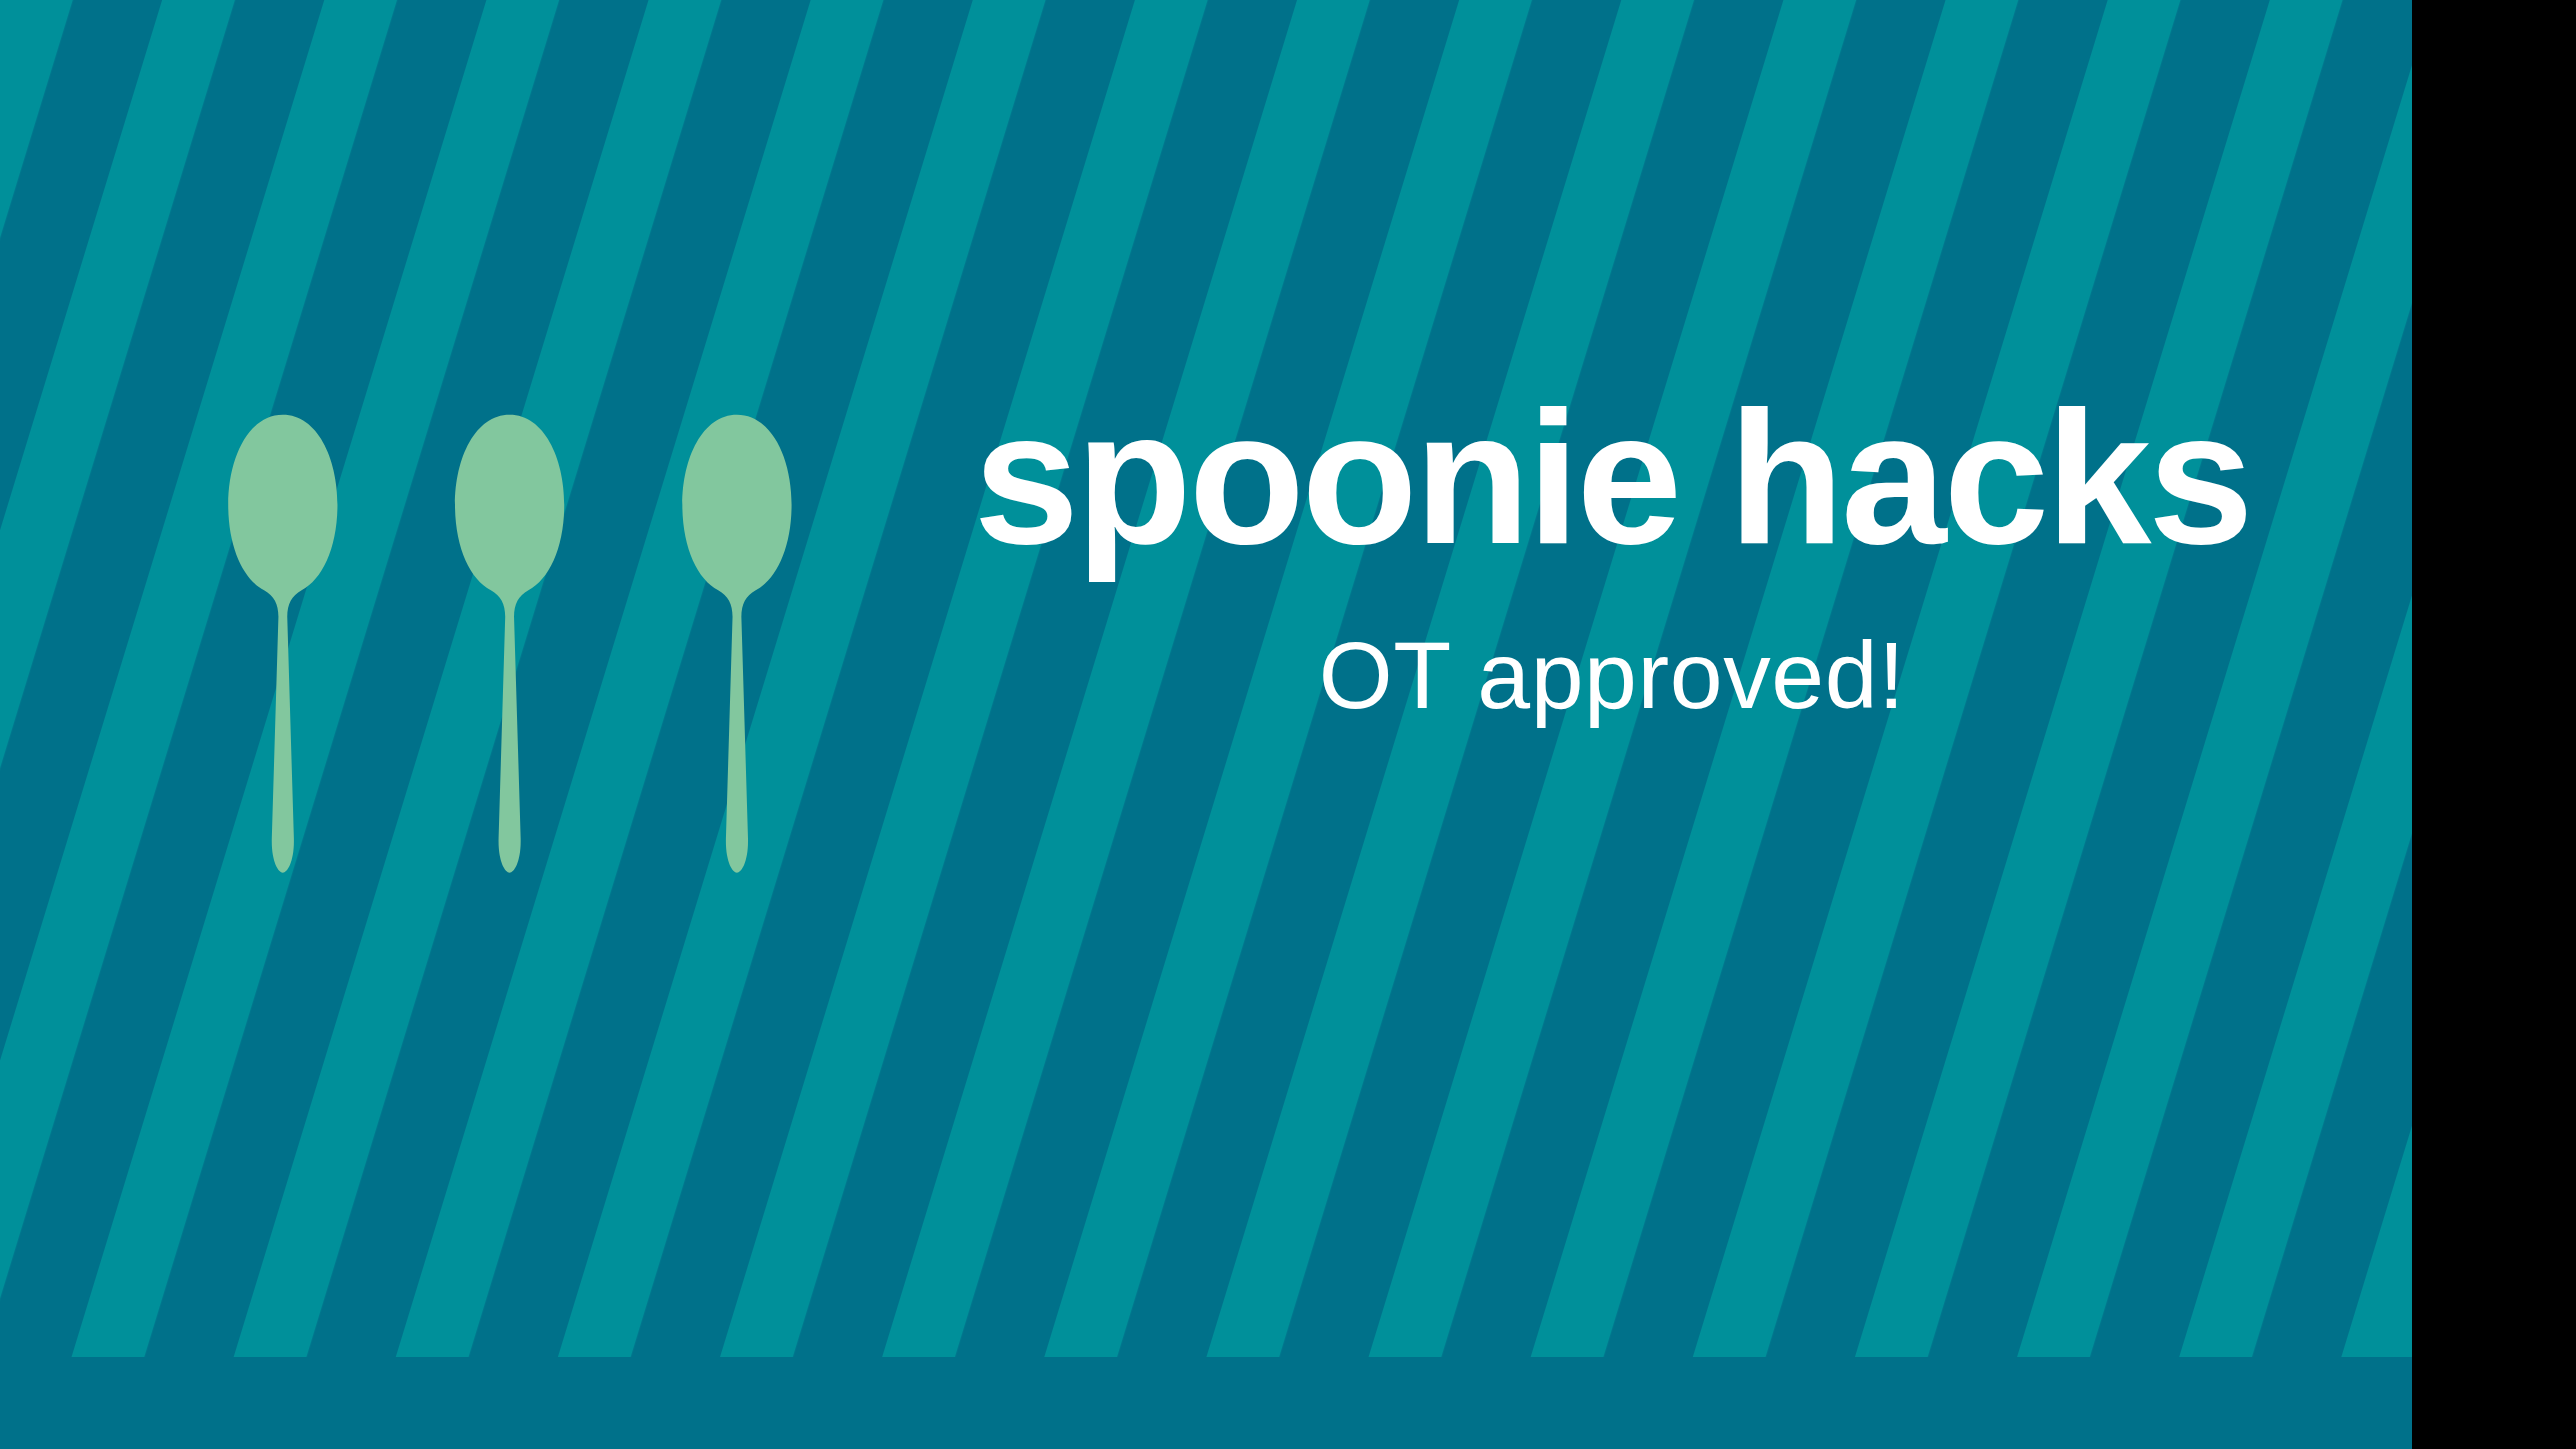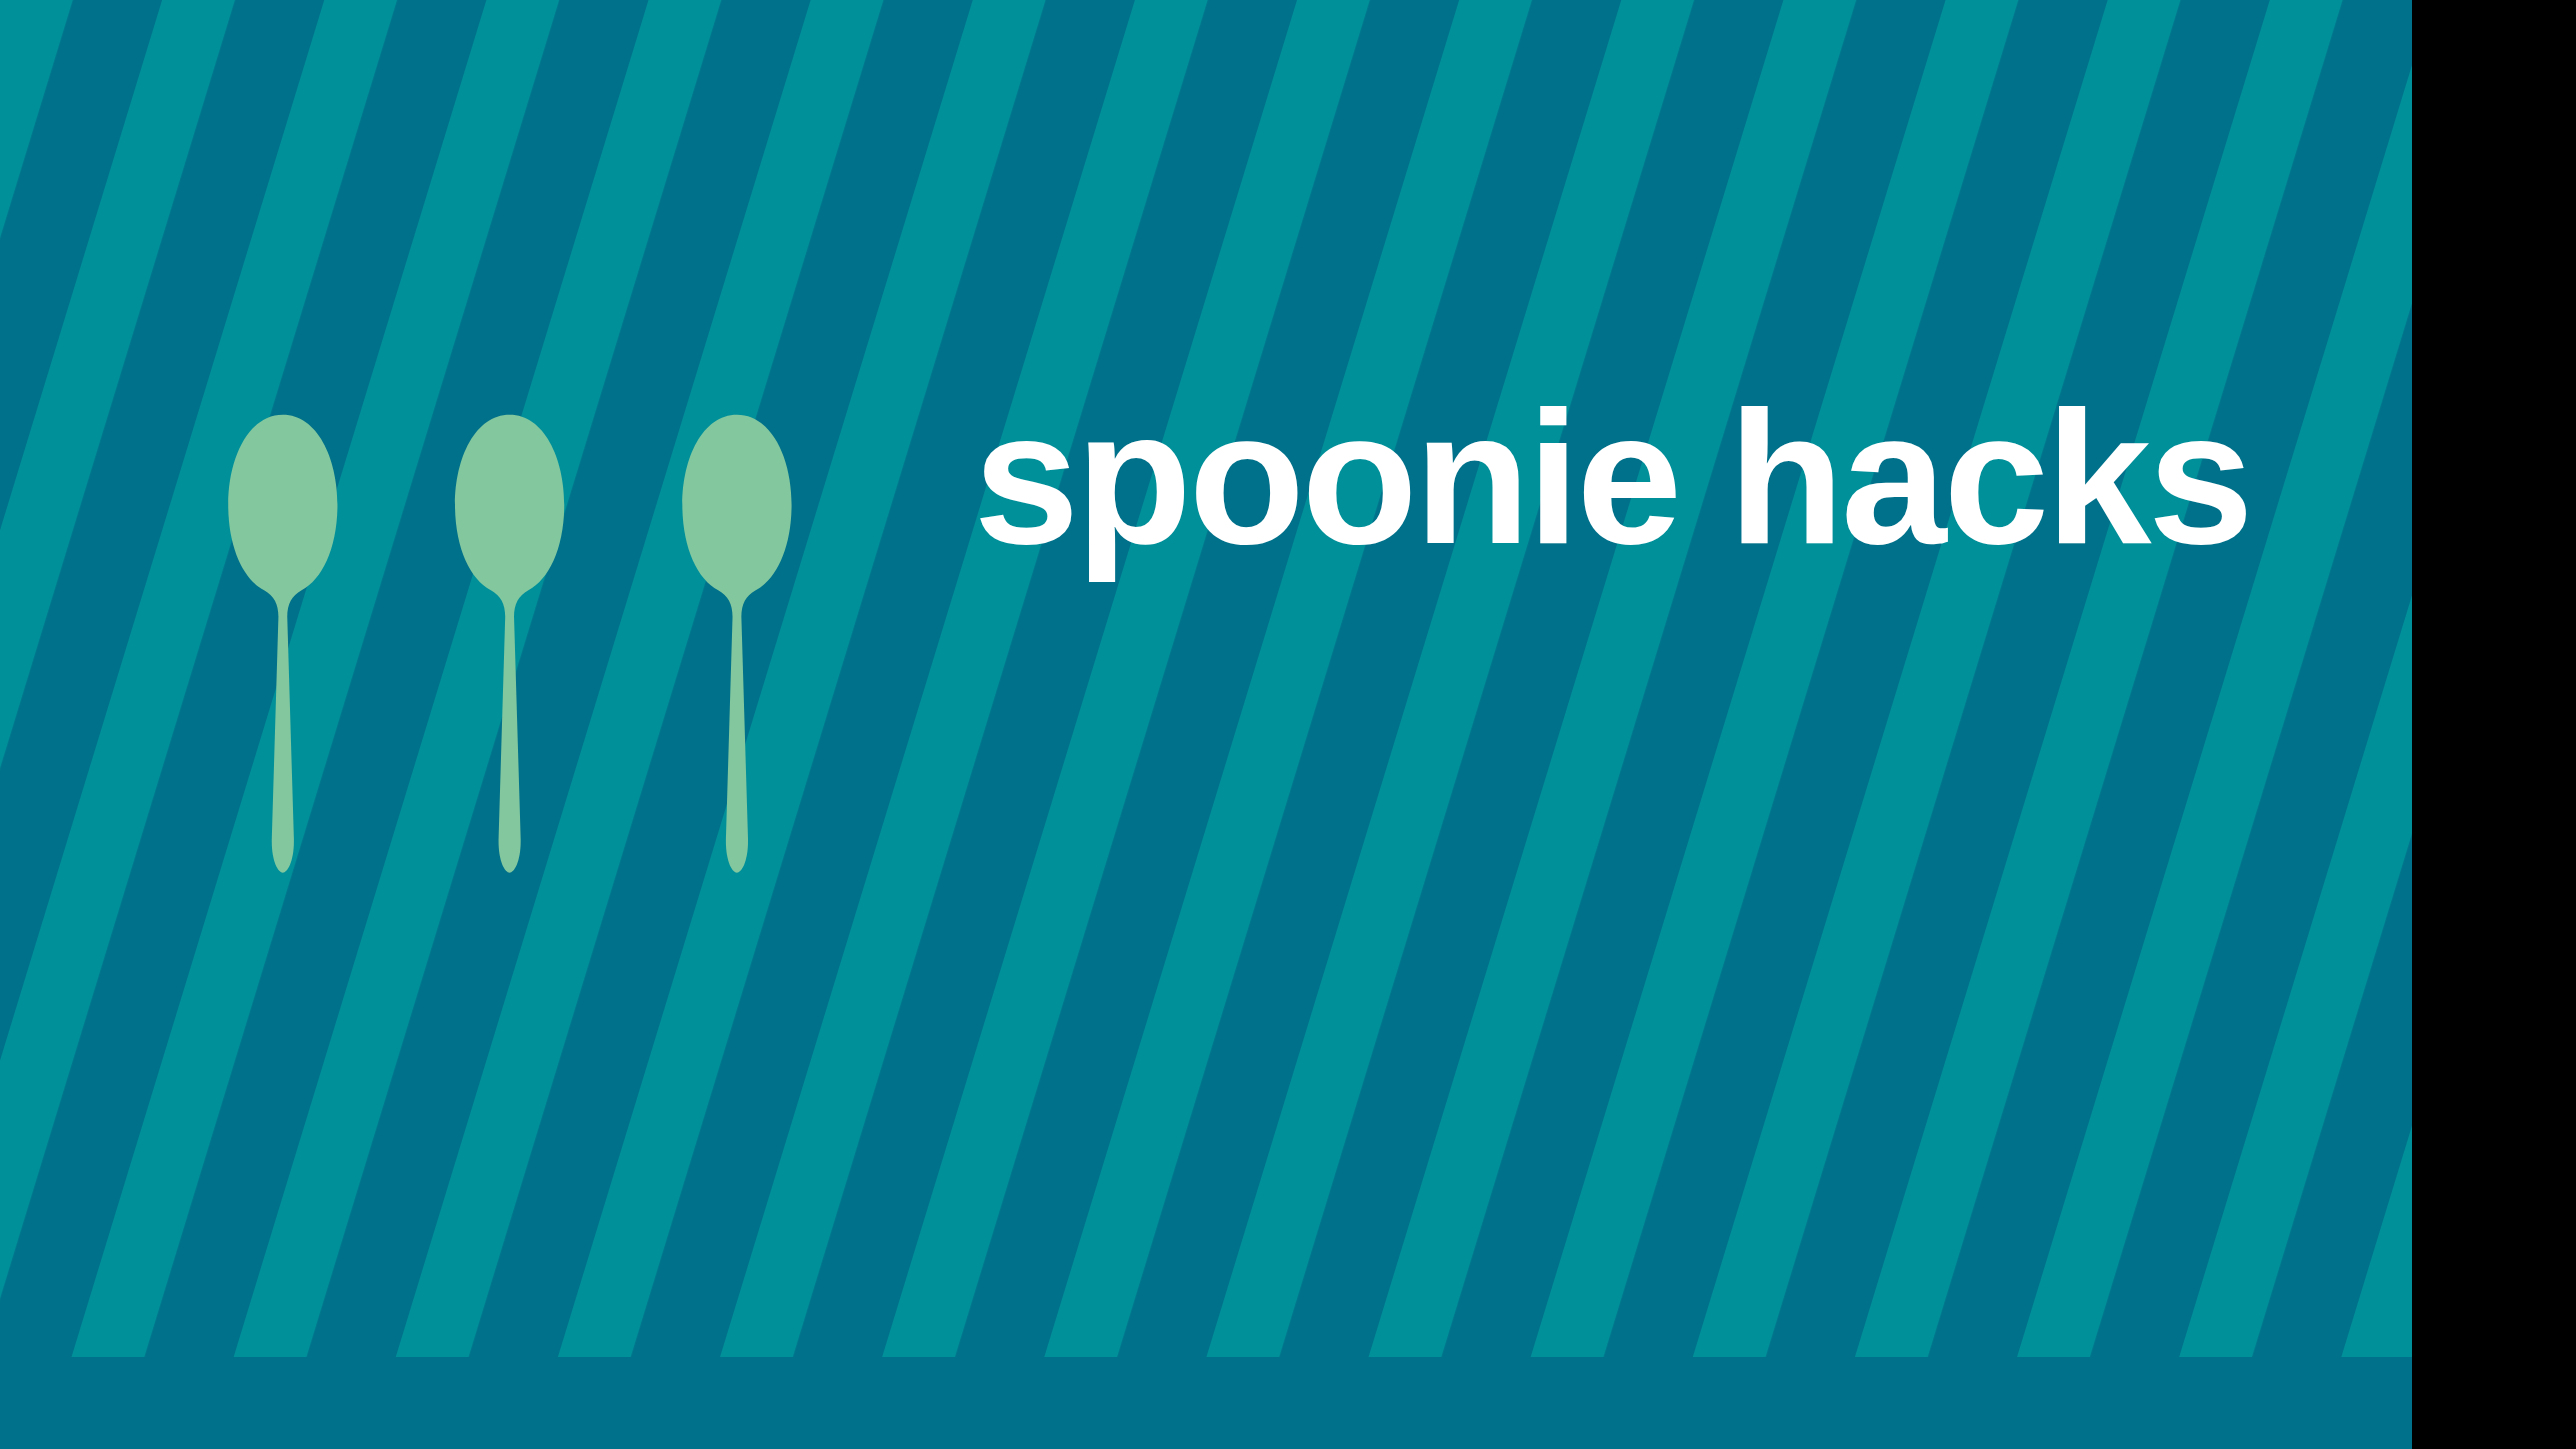--- a/index.html
+++ b/index.html
@@ -115,16 +115,17 @@
                C 963 862, 976 842, 975 800
                L 963 398
                C 963 375, 971 360, 989 350
                C 1027 330, 1054 272, 1054 195
                C 1054 110, 1017 32, 955 32 Z"></path>
     </g>
   </svg>
 
   <div id="text-block">
     <span class="title-line">spoonie hacks</span>
+    <span id="subtitle">OT approved!</span>
   </div>
 
 </div>
 
 
 </body></html>

